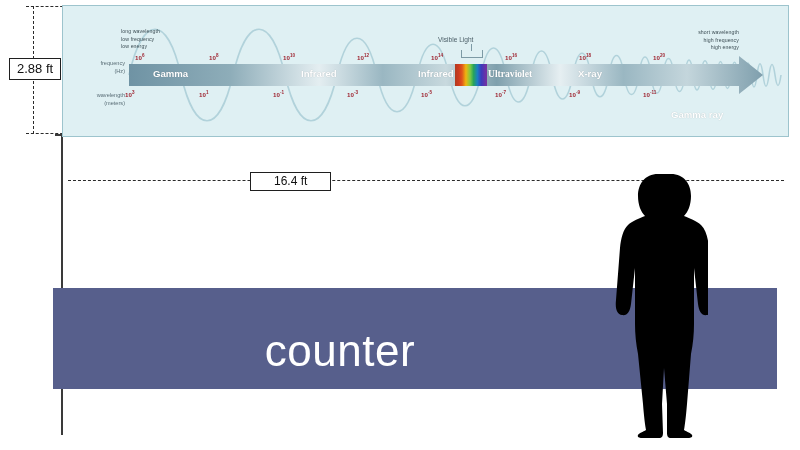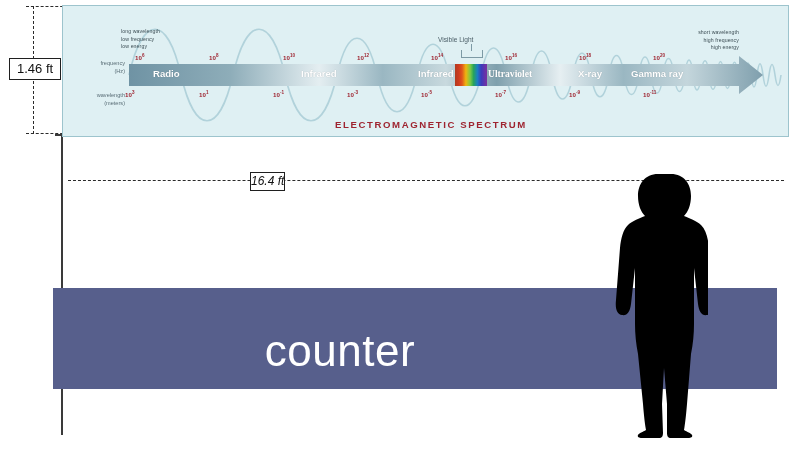--- a/index.html
+++ b/index.html
@@ -12,21 +12,21 @@
   .dim-v-line{position:absolute;left:33px;top:6px;width:0;height:128px;
               border-left:1.5px dashed #2b2b2b;}
   .dim-tick{position:absolute;height:0;border-top:1.5px dashed #2b2b2b;}
   .dim-tick.t-top{left:26px;top:6px;width:42px;}
   .dim-tick.t-bot{left:26px;top:133px;width:42px;}
 
   .dim-box{position:absolute;background:#fff;border:1.4px solid #1f1f1f;
            padding:3px 7px;font-size:13px;color:#111;line-height:1.1;
            white-space:nowrap;}
   #box-325{left:9px;top:58px;}
-  #box-164{left:250px;top:172px;font-size:12px;padding:2px 0;font-style:italic;}
+  #box-164{left:250px;top:172px;font-size:12px;padding:2px 23px;}
 
   
   .dim-h-line{position:absolute;left:68px;top:180px;width:716px;height:0;
               border-top:1.6px dashed #2b2b2b;}
 
   
   .frame-left{position:absolute;left:61px;top:135px;width:0;height:300px;
               border-left:2px solid #3a3a3a;}
   .frame-base{position:absolute;left:55px;top:134px;width:14px;height:0;
               border-top:2px solid #3a3a3a;}
@@ -79,21 +79,21 @@
   #person{position:absolute;left:612px;top:172px;width:96px;height:268px;}
 </style>
 </head>
 <body>
 
 <div id="stage">
 
   <div class="dim-v-line"></div>
   <div class="dim-tick t-top"></div>
   <div class="dim-tick t-bot"></div>
-  <div class="dim-box" id="box-325">1.46 ft</div>
+  <div class="dim-box" id="box-325">2.88 ft</div>
 
   <div class="dim-h-line"></div>
   <div class="dim-box" id="box-164">16.4 ft</div>
 
   <div class="frame-left"></div>
   <div class="frame-base"></div>
 
   <div id="spectrum">
 
     <svg class="wavebg" viewBox="0 0 725 130" preserveAspectRatio="none">
@@ -174,29 +174,28 @@
         <div class="exp" style="left: 62px; top: 84px;">10<sup>3</sup></div>
         <div class="exp" style="left: 136px; top: 84px;">10<sup>1</sup></div>
         <div class="exp" style="left: 210px; top: 84px;">10<sup>-1</sup></div>
         <div class="exp" style="left: 284px; top: 84px;">10<sup>-3</sup></div>
         <div class="exp" style="left: 358px; top: 84px;">10<sup>-5</sup></div>
         <div class="exp" style="left: 432px; top: 84px;">10<sup>-7</sup></div>
         <div class="exp" style="left: 506px; top: 84px;">10<sup>-9</sup></div>
         <div class="exp" style="left: 580px; top: 84px;">10<sup>-11</sup></div>
       </div>
     <div id="band-names">
-        <div class="band-name" style="left: 90px;">Radio</div>
+        <div class="band-name" style="left: 90px;">Gamma</div>
         <div class="band-name" style="left: 238px;">Infrared</div>
         <div class="band-name" style="left: 335px; padding-left: 20px;">Infrared</div>
         <div class="band-name" style="left: 425px; font-family: Liberation Serif, serif;">Ultraviolet</div>
         <div class="band-name" style="left: 515px;">X-ray</div>
-        <div class="band-name" style="left: 568px;">Gamma ray</div>
+        <div class="band-name" style="left: 608px; margin-top: 41px;">Gamma ray</div>
       </div>
 
-    <div id="em-title">ELECTROMAGNETIC  SPECTRUM</div>
   </div>
 
   <div id="counter">
     <div id="counter-text">counter</div>
   </div>
 
   <svg id="person" viewBox="0 0 96 268">
     <g fill="#000000">
       <path d="M46,2 C33,2 26,12 26,24 C26,33 29,40 33,44
                C28,46 20,49 16,53 C11,58 9,66 8,76

